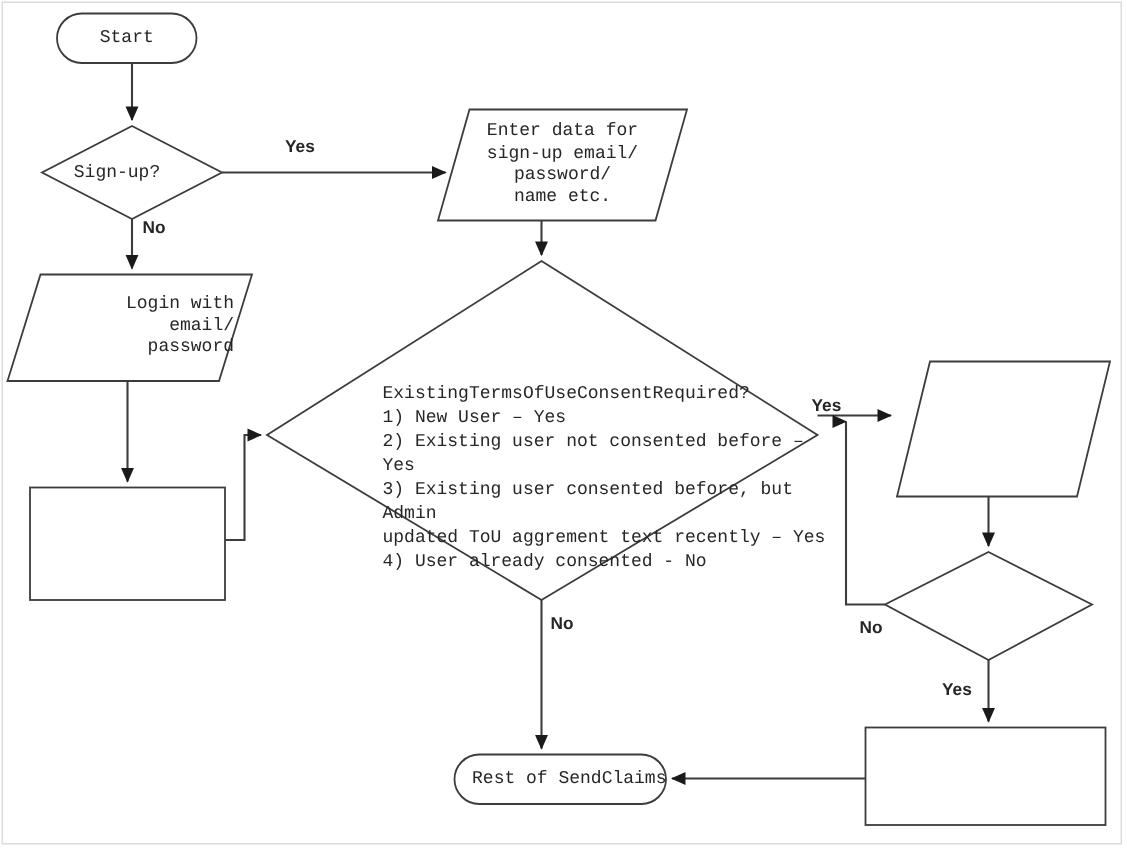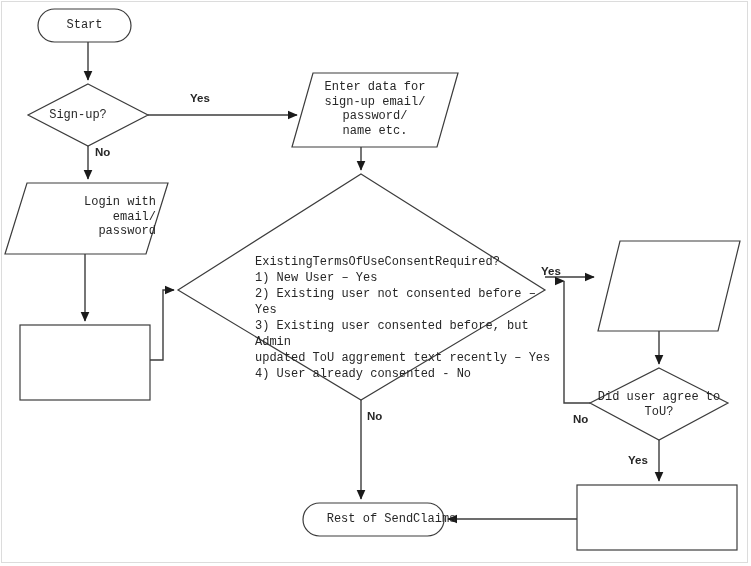--- a/index.html
+++ b/index.html
@@ -145,25 +145,23 @@
 
 
   <div class="nodetext left" style="left:255px; top:238px; width:300px; line-height:16px;margin-top:16px;">ExistingTermsOfUseConsentRequired?
 1) New User – Yes
 2) Existing user not consented before – Yes
 3) Existing user consented before, but Admin
 updated ToU aggrement text recently – Yes
 4) User already consented - No</div>
 
 
-  <div class="nodetext" style="left:594px; top:390px; width:130px;">Did user agree to
-ToU?</div>
 
 
-  <div class="nodetext" style="left:321px; top:512px; width:141px;">Rest of SendClaims</div>
+  <div class="nodetext" style="left:303px; top:512px; width:153px;">Rest of SendClaims</div>
 
   <div class="edgelabel" style="left:190px; top:92px;">Yes</div>
 
   <div class="edgelabel" style="left:95px; top:146px;">No</div>
 
   <div class="edgelabel" style="left:541px; top:265px;">Yes</div>
 
   <div class="edgelabel" style="left:367px; top:410px;">No</div>
 
   <div class="edgelabel" style="left:573px; top:413px;">No</div>

